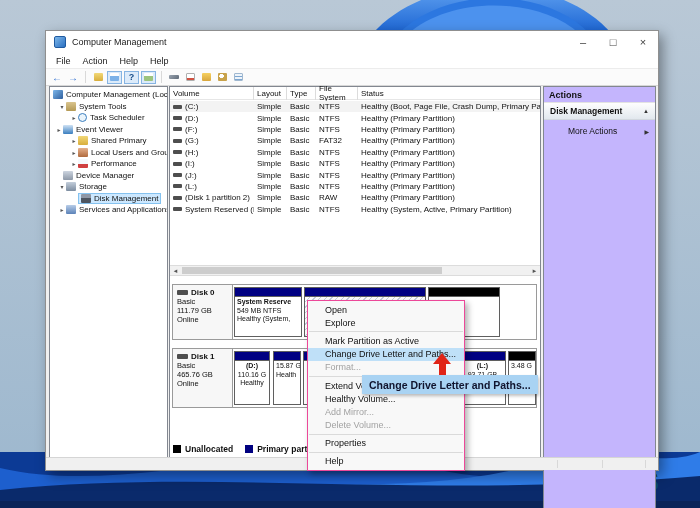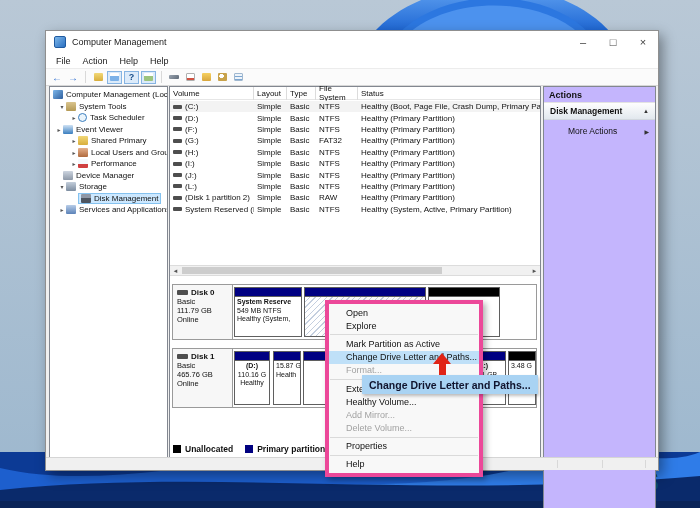--- a/index.html
+++ b/index.html
@@ -71,21 +71,21 @@
 .lsq{width:8px;height:8px;display:inline-block;margin-right:4px;flex:none}
 .lgap{width:12px}
 .actions{position:absolute;left:497px;top:55px;width:113px;height:480px;background:#c4b5fd;border:1px solid #828790}
 .ahead{font-size:9px;font-weight:bold;color:#111;padding:3px 5px 2px;border-bottom:1px solid #e3e3e3}
 .agroup{height:17px;background:linear-gradient(#fefefe,#e2e8ee);border-bottom:1px solid #d2d8de;display:flex;align-items:center;padding:0 6px;font-size:8.5px;font-weight:bold;color:#111}
 .aarr{margin-left:auto;font-size:6px;color:#333}
 .amore{display:flex;align-items:center;padding:6px 6px 0 24px;font-size:8.5px;color:#111}
 .statusbar{position:absolute;left:0;right:0;bottom:0;height:13px;background:#f0f0f0;border-top:1px solid #d5d5d5}
 .sseg{position:absolute;top:2px;bottom:2px;width:1px;background:#d8d8d8}
 
-.cmenu{position:absolute;left:325px;top:300px;width:158px;background:#f8f8f8;border:4px solid #ec4899;box-shadow:3px 3px 6px rgba(0,0,0,.3);padding:2px 0;z-index:50}
+.cmenu{position:absolute;left:307px;top:300px;width:158px;background:#f8f8f8;border:1px solid #ec4899;box-shadow:3px 3px 6px rgba(0,0,0,.3);padding:2px 0;z-index:50}
 .mi{height:13.2px;display:flex;align-items:center;padding-left:17px;font-size:9px;color:#111;white-space:nowrap}
 .mi.hl{background:#bfe0f8}
 .mi.dis{color:#a2a2a2}
 .msep{border-top:1px solid #dadada;margin:2px 1px}
 .tooltip{position:absolute;left:362px;top:375px;height:19px;padding:0 7px;display:flex;align-items:center;background:#a9d3f3;font-size:10.5px;font-weight:bold;color:#10142e;white-space:nowrap;z-index:60;box-shadow:1px 2px 3px rgba(0,0,0,.25)}
 .arrowhead{position:absolute;left:433px;top:353px;width:0;height:0;border-left:9px solid transparent;border-right:9px solid transparent;border-bottom:11px solid #e02417;z-index:61}
 .arrowstem{position:absolute;left:439px;top:363px;width:7px;height:12px;background:#e02417;z-index:61}
 </style>
 </head>
 <body>

